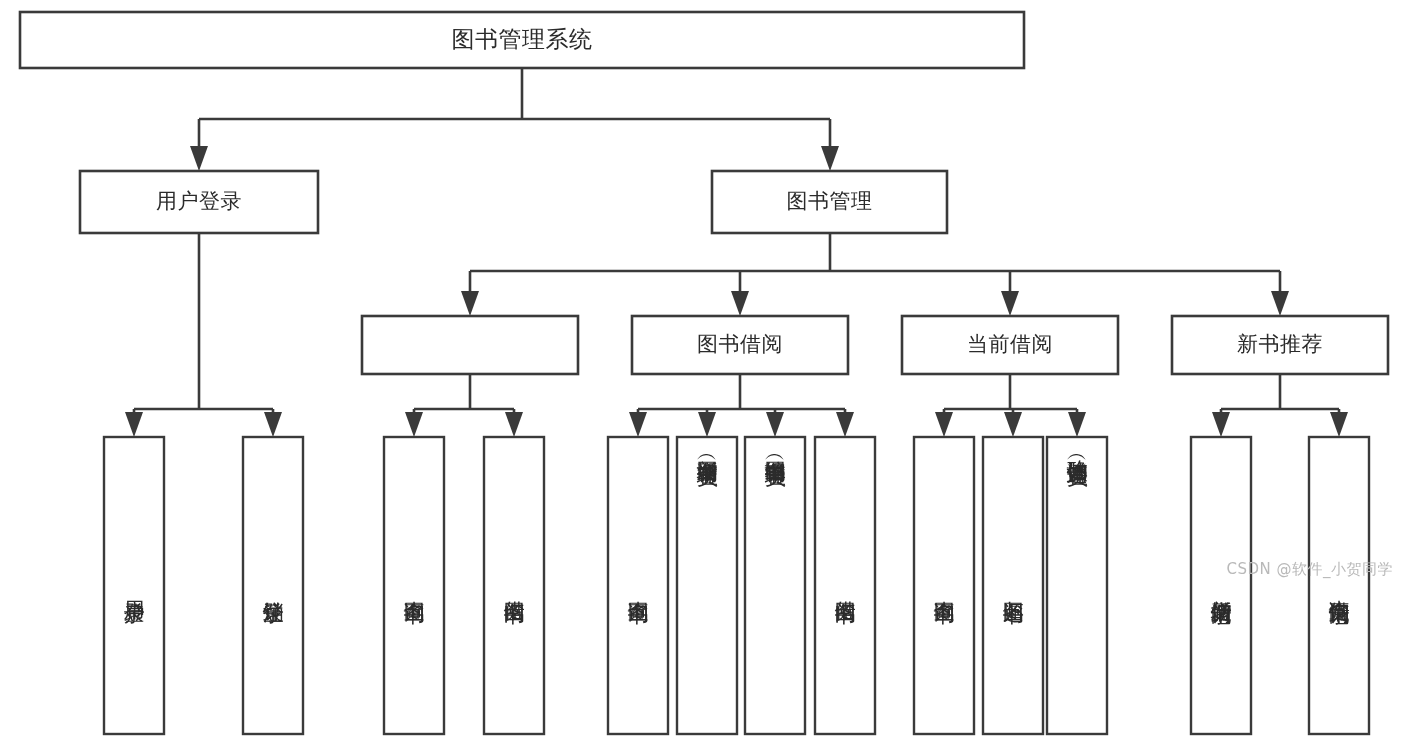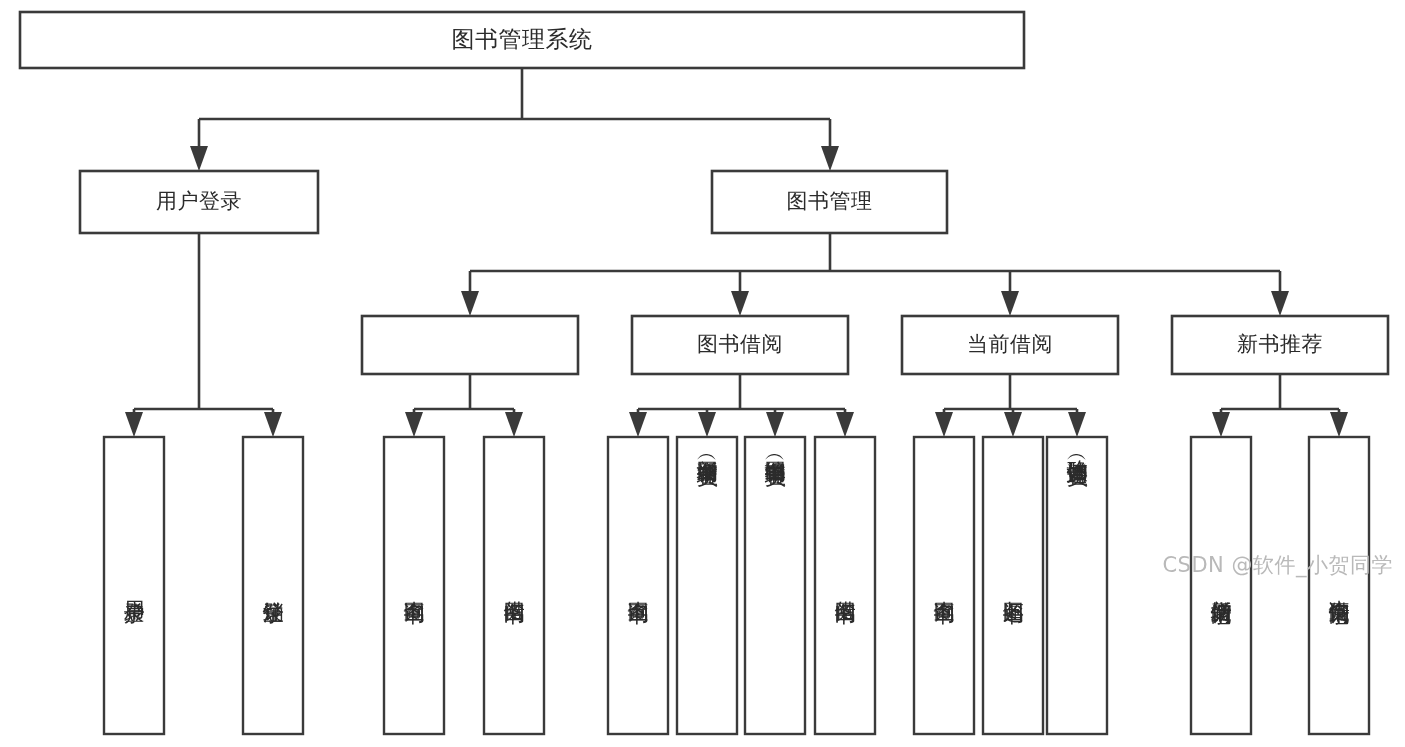--- a/index.html
+++ b/index.html
@@ -73,21 +73,21 @@
     writing-mode: vertical-rl;
     text-orientation: upright;
     white-space: nowrap;
     letter-spacing: 1px;
     pointer-events: none;
   }
   .watermark {
     position: absolute;
     right: 12px;
     bottom: 6px;
-    font-size: 21px;
+    font-size: 15px;
     color: #b9b9b9;
     letter-spacing: 0.5px;
     white-space: nowrap;
     pointer-events: none;
   }
 </style>
 </head>
 <body>
 
 <div id="diagram-root">

